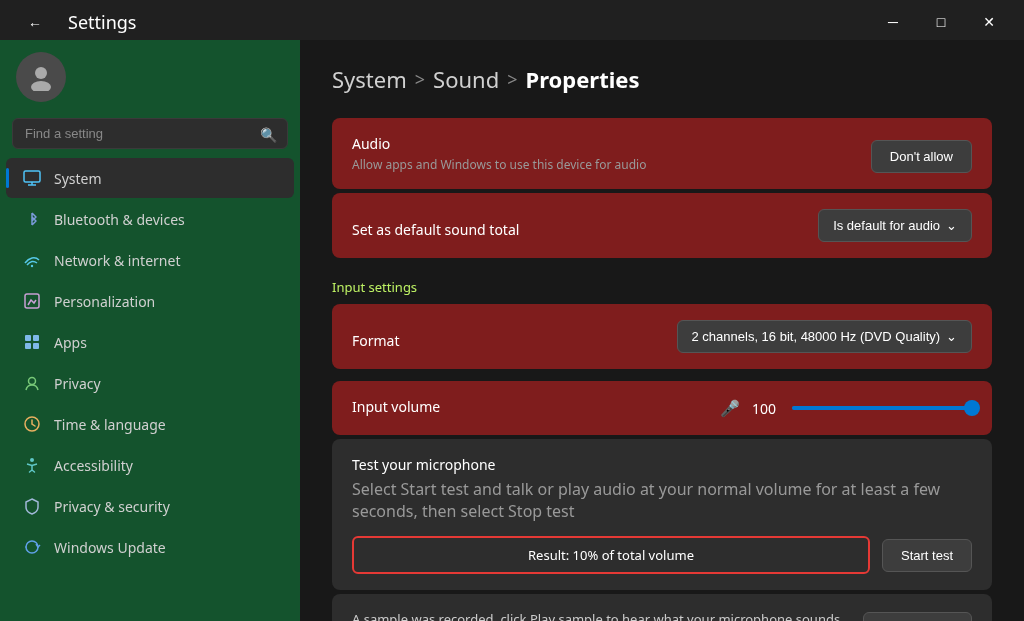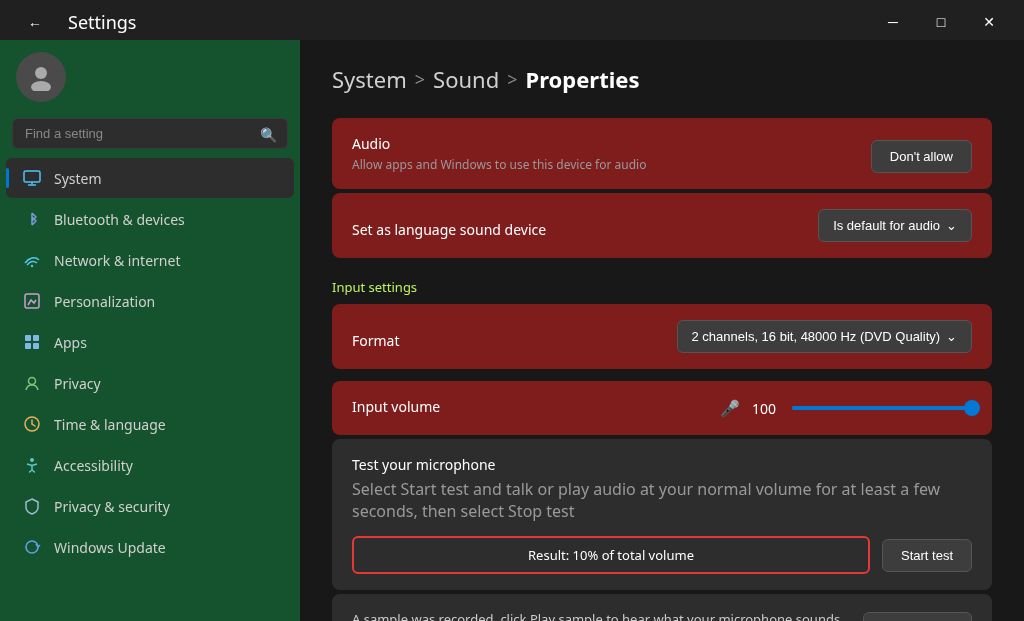--- a/index.html
+++ b/index.html
@@ -487,21 +487,21 @@
     <div class="card">
       <div class="card-info">
         <div class="card-title">Audio</div>
         <div class="card-subtitle">Allow apps and Windows to use this device for audio</div>
       </div>
       <button class="btn-secondary">Don't allow</button>
     </div>
 
     <div class="card" style="margin-top:4px;">
       <div class="card-info">
-        <div class="card-title">Set as language sound device</div>
+        <div class="card-title">Set as default sound total</div>
       </div>
       <button class="dropdown-btn">
         <span>Is default for audio</span>
         <span>⌄</span>
       </button>
     </div>
 
     <div class="section-header">Input settings</div>
 
     <div class="card">

